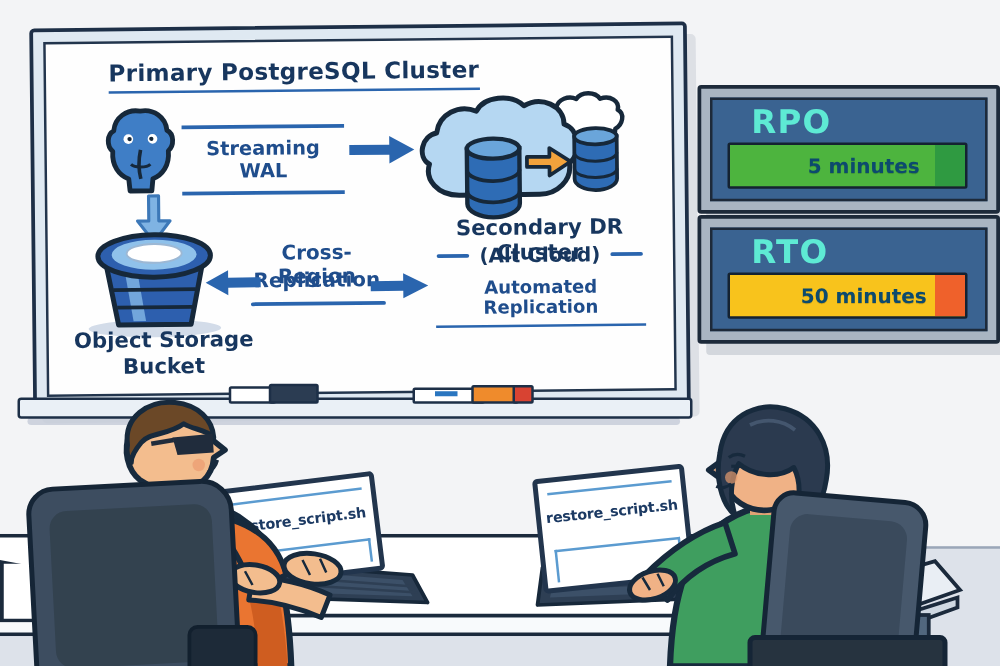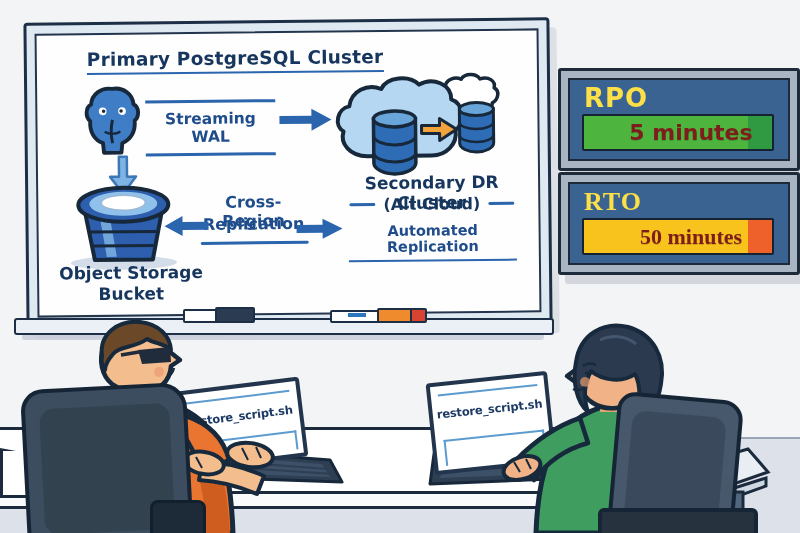--- a/index.html
+++ b/index.html
@@ -32,25 +32,25 @@
 
   
   .tray{left:14px;top:318px;width:536px;height:13px;background:#eaf0f6;border:2.5px solid #1d2f47;border-radius:3px;}
   .tray-shadow{left:22px;top:334px;width:522px;height:6px;background:#c7cdd9;border-radius:3px;opacity:.85;}
   .marker{border:2px solid #1d2f47;border-radius:2px;}
 
   
   .panel{left:558px;width:236px;height:97px;background:#a9b5c2;border:3px solid #1d2a3a;border-radius:3px;
          box-shadow:7px 9px 0 rgba(140,148,162,.30);}
   .panel-face{position:absolute;left:7px;top:7px;right:7px;bottom:7px;background:#3a6391;border:2.5px solid #1d2a3a;}
-  .panel-label{position:absolute;left:14px;top:3px;color:#fde047;font-weight:800;font-size:26px;letter-spacing:1px;}
+  .panel-label{position:absolute;left:31px;top:3px;color:#5eead4;font-weight:800;font-size:26px;letter-spacing:1px;}
   .panel-bar{position:absolute;left:12px;right:14px;bottom:8px;height:33px;border:2.5px solid #142231;
              border-radius:2px;display:flex;align-items:center;justify-content:center;overflow:hidden;}
   .bar-tip{position:absolute;right:0;top:0;bottom:0;width:13%;}
-  .bar-value{position:relative;color:#7f1d1d;font-weight:800;font-size:22px;padding-left:26px;text-shadow:0 1px 0 rgba(0,0,0,.15);}
+  .bar-value{position:relative;color:#0c4a6e;font-weight:800;font-size:16px;padding-left:26px;text-shadow:0 1px 0 rgba(0,0,0,.15);}
 
   
   .desk-top{left:0;top:427px;width:706px;height:64px;background:#ffffff;border-top:3px solid #1b2a3c;
             clip-path:polygon(0 0,100% 0,96.5% 100%,0 100%);}
   .desk-edge{left:0;top:491px;width:688px;height:3px;background:#1b2a3c;}
   .desk-apron{left:0;top:494px;width:684px;height:12px;background:#f8fafc;border-bottom:3px solid #1b2a3c;
               clip-path:polygon(0 0,100% 0,98.5% 100%,0 100%);}
   .side-table{left:0;top:448px;width:42px;height:44px;background:#fff;border:3px solid #1b2a3c;
               clip-path:polygon(0 0,100% 18%,72% 100%,0 100%);}
 
@@ -189,21 +189,21 @@
   <div class="abs panel" style="top:68px;">
     <div class="panel-face">
       <div class="panel-label">RPO</div>
       <div class="panel-bar" style="background-color: rgb(77, 180, 62);">
         <div class="bar-tip" style="background-color: rgb(47, 154, 65);"></div>
         <div class="bar-value">5 minutes</div>
       </div>
     </div>
   </div>
 
-  <div class="abs panel" style="top:172px;font-family:Liberation Serif, serif;">
+  <div class="abs panel" style="top:172px;">
     <div class="panel-face">
       <div class="panel-label">RTO</div>
       <div class="panel-bar" style="background-color: rgb(248, 195, 28);">
         <div class="bar-tip" style="background-color: rgb(239, 97, 43);"></div>
         <div class="bar-value">50 minutes</div>
       </div>
     </div>
   </div>
 
   <div class="abs desk-top"></div>

